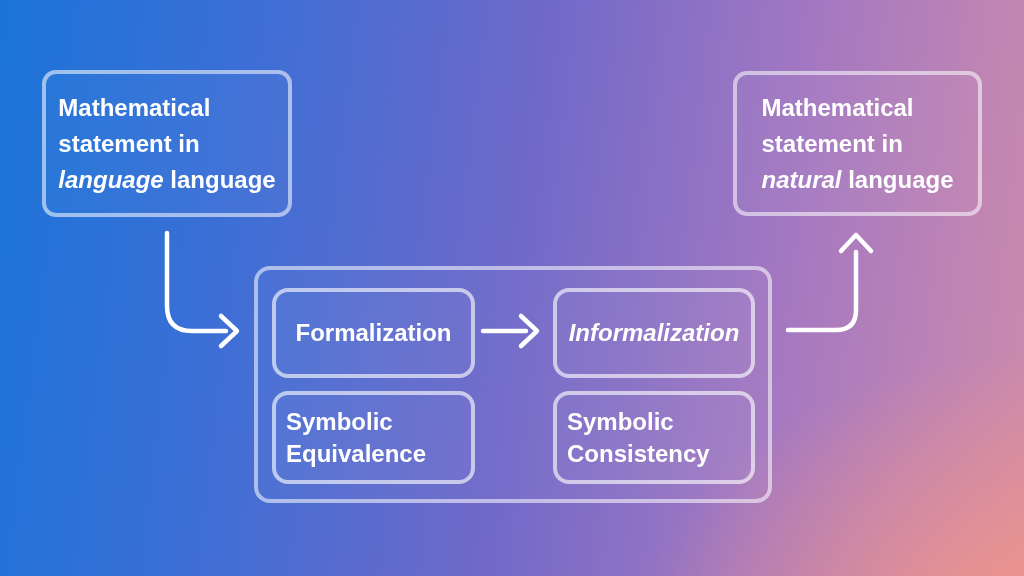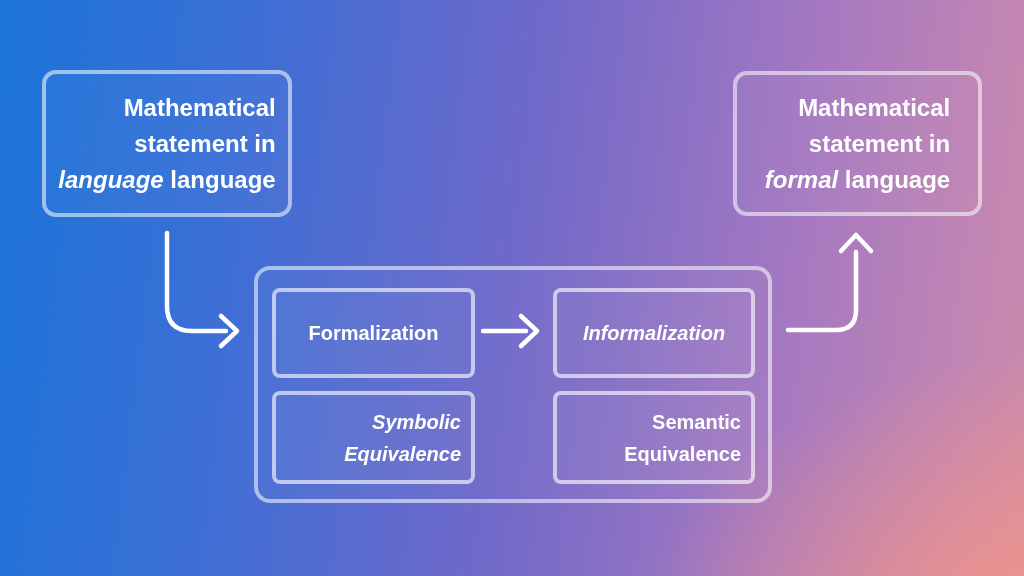--- a/index.html
+++ b/index.html
@@ -19,21 +19,21 @@
     color: #ffffff;
   }
   .node {
     position: absolute;
     border: 4px solid rgba(255,255,255,0.55);
     border-radius: 14px;
     background: rgba(255,255,255,0.03);
     display: flex;
     align-items: center;
     justify-content: center;
-    text-align: right;
+    text-align: left;
     font-weight: 700;
     box-sizing: border-box;
   }
   .endpoint {
     font-size: 24px;
     line-height: 36px;
   }
   .endpoint .line { white-space: nowrap; }
   em { font-style: italic; }
 
@@ -42,29 +42,29 @@
 
   .pipeline {
     position: absolute;
     left: 254px; top: 266px; width: 518px; height: 237px;
     border: 4px solid rgba(255,255,255,0.55);
     border-radius: 16px;
     background: rgba(255,255,255,0.03);
     box-sizing: border-box;
   }
   .inner {
-    border-radius: 8px;
+    border-radius: 16px;
     border-color: rgba(255,255,255,0.62);
-    font-size: 20px;
+    font-size: 24px;
     line-height: 32px;
     padding: 0 10px;
   }
   .inner-formalization   { left: 272px; top: 288px; width: 203px; height: 90px; }
   .inner-informalization { left: 553px; top: 288px; width: 202px; height: 90px; font-style: italic; }
-  .inner-symbolic        { left: 272px; top: 391px; width: 203px; height: 93px; font-style: italic; }
+  .inner-symbolic        { left: 272px; top: 391px; width: 203px; height: 93px; }
   .inner-semantic        { left: 553px; top: 391px; width: 202px; height: 93px; }
 
   svg.arrows {
     position: absolute;
     left: 0; top: 0;
     width: 1024px; height: 576px;
     pointer-events: none;
   }
   svg.arrows path {
     fill: none;
@@ -84,40 +84,40 @@
       <div class="line">Mathematical</div>
       <div class="line">statement in</div>
       <div class="line"><em>language</em><span> language</span></div>
     </div>
   </div>
 
   <div class="node endpoint node-formal">
     <div>
       <div class="line">Mathematical</div>
       <div class="line">statement in</div>
-      <div class="line"><em>formal</em><span> language</span></div>
+      <div class="line"><em>natural</em><span> language</span></div>
     </div>
   </div>
 
   <div class="pipeline"></div>
 
   <div class="node inner inner-formalization">
     <span>Formalization</span>
   </div>
 
   <div class="node inner inner-informalization">
     <span>Informalization</span>
   </div>
 
   <div class="node inner inner-symbolic">
     <span>Symbolic Equivalence</span>
   </div>
 
   <div class="node inner inner-semantic">
-    <span>Semantic Equivalence</span>
+    <span>Symbolic Consistency</span>
   </div>
 
   <svg class="arrows" viewBox="0 0 1024 576" xmlns="http://www.w3.org/2000/svg">
     <g>
       <path d="M167,233 L167,306 Q167,331 192,331 L226,331"></path>
       <path d="M221,316 L237,331 L221,346"></path>
     </g>
     <g>
       <path d="M483,331 L526,331"></path>
       <path d="M521,316 L537,331 L521,346"></path>

